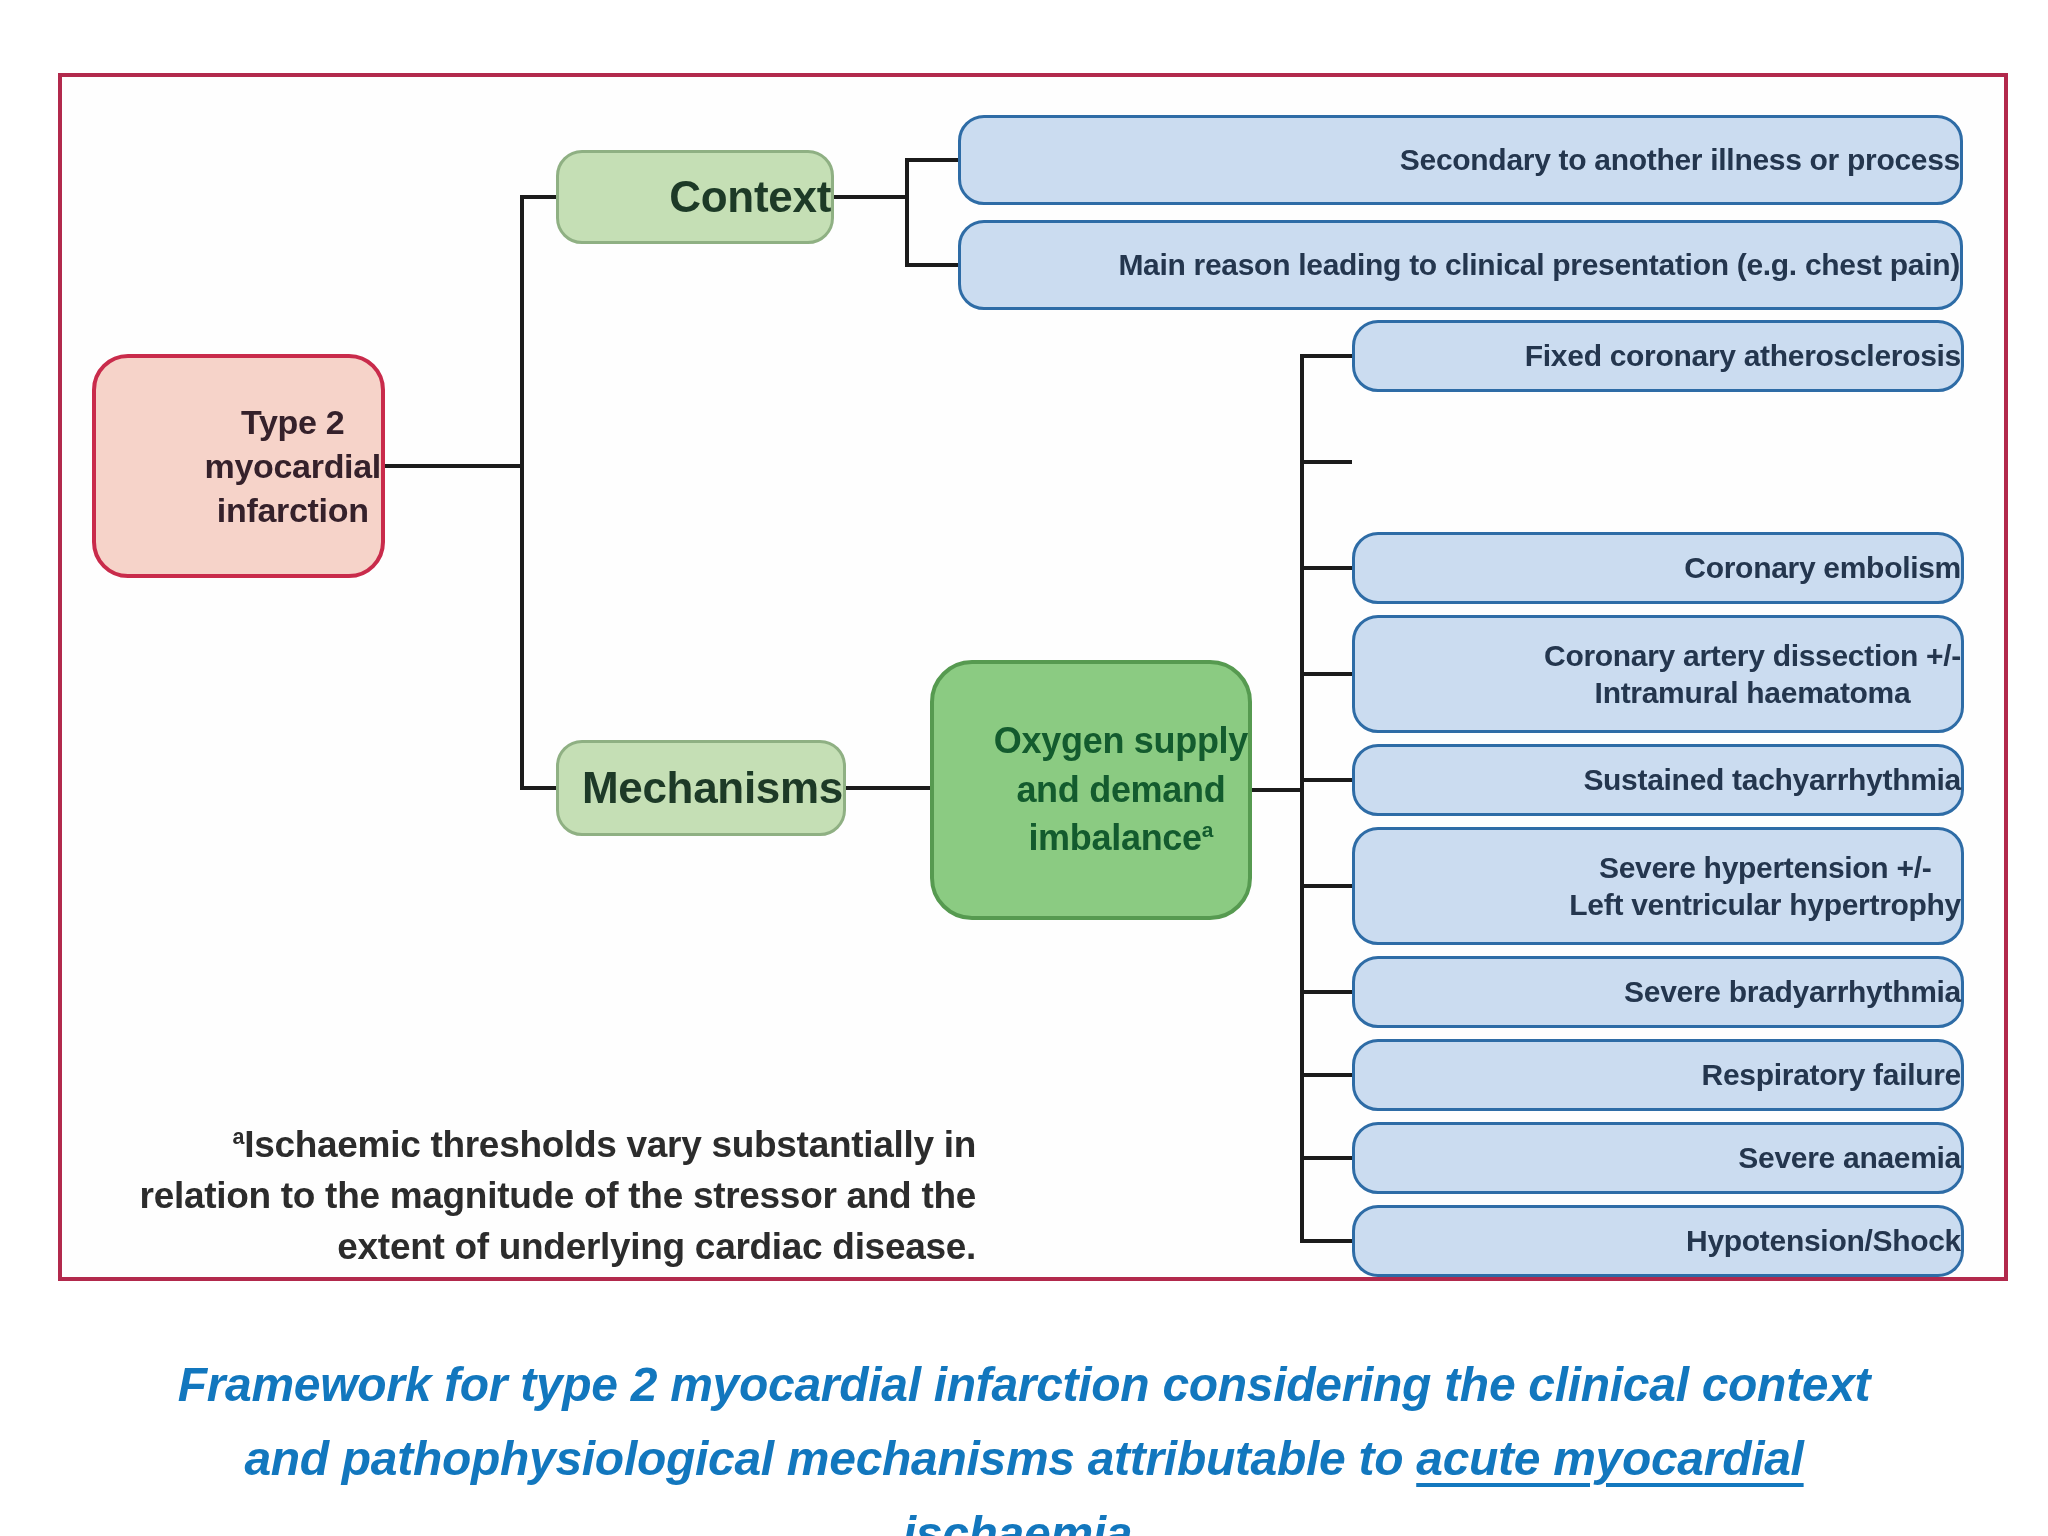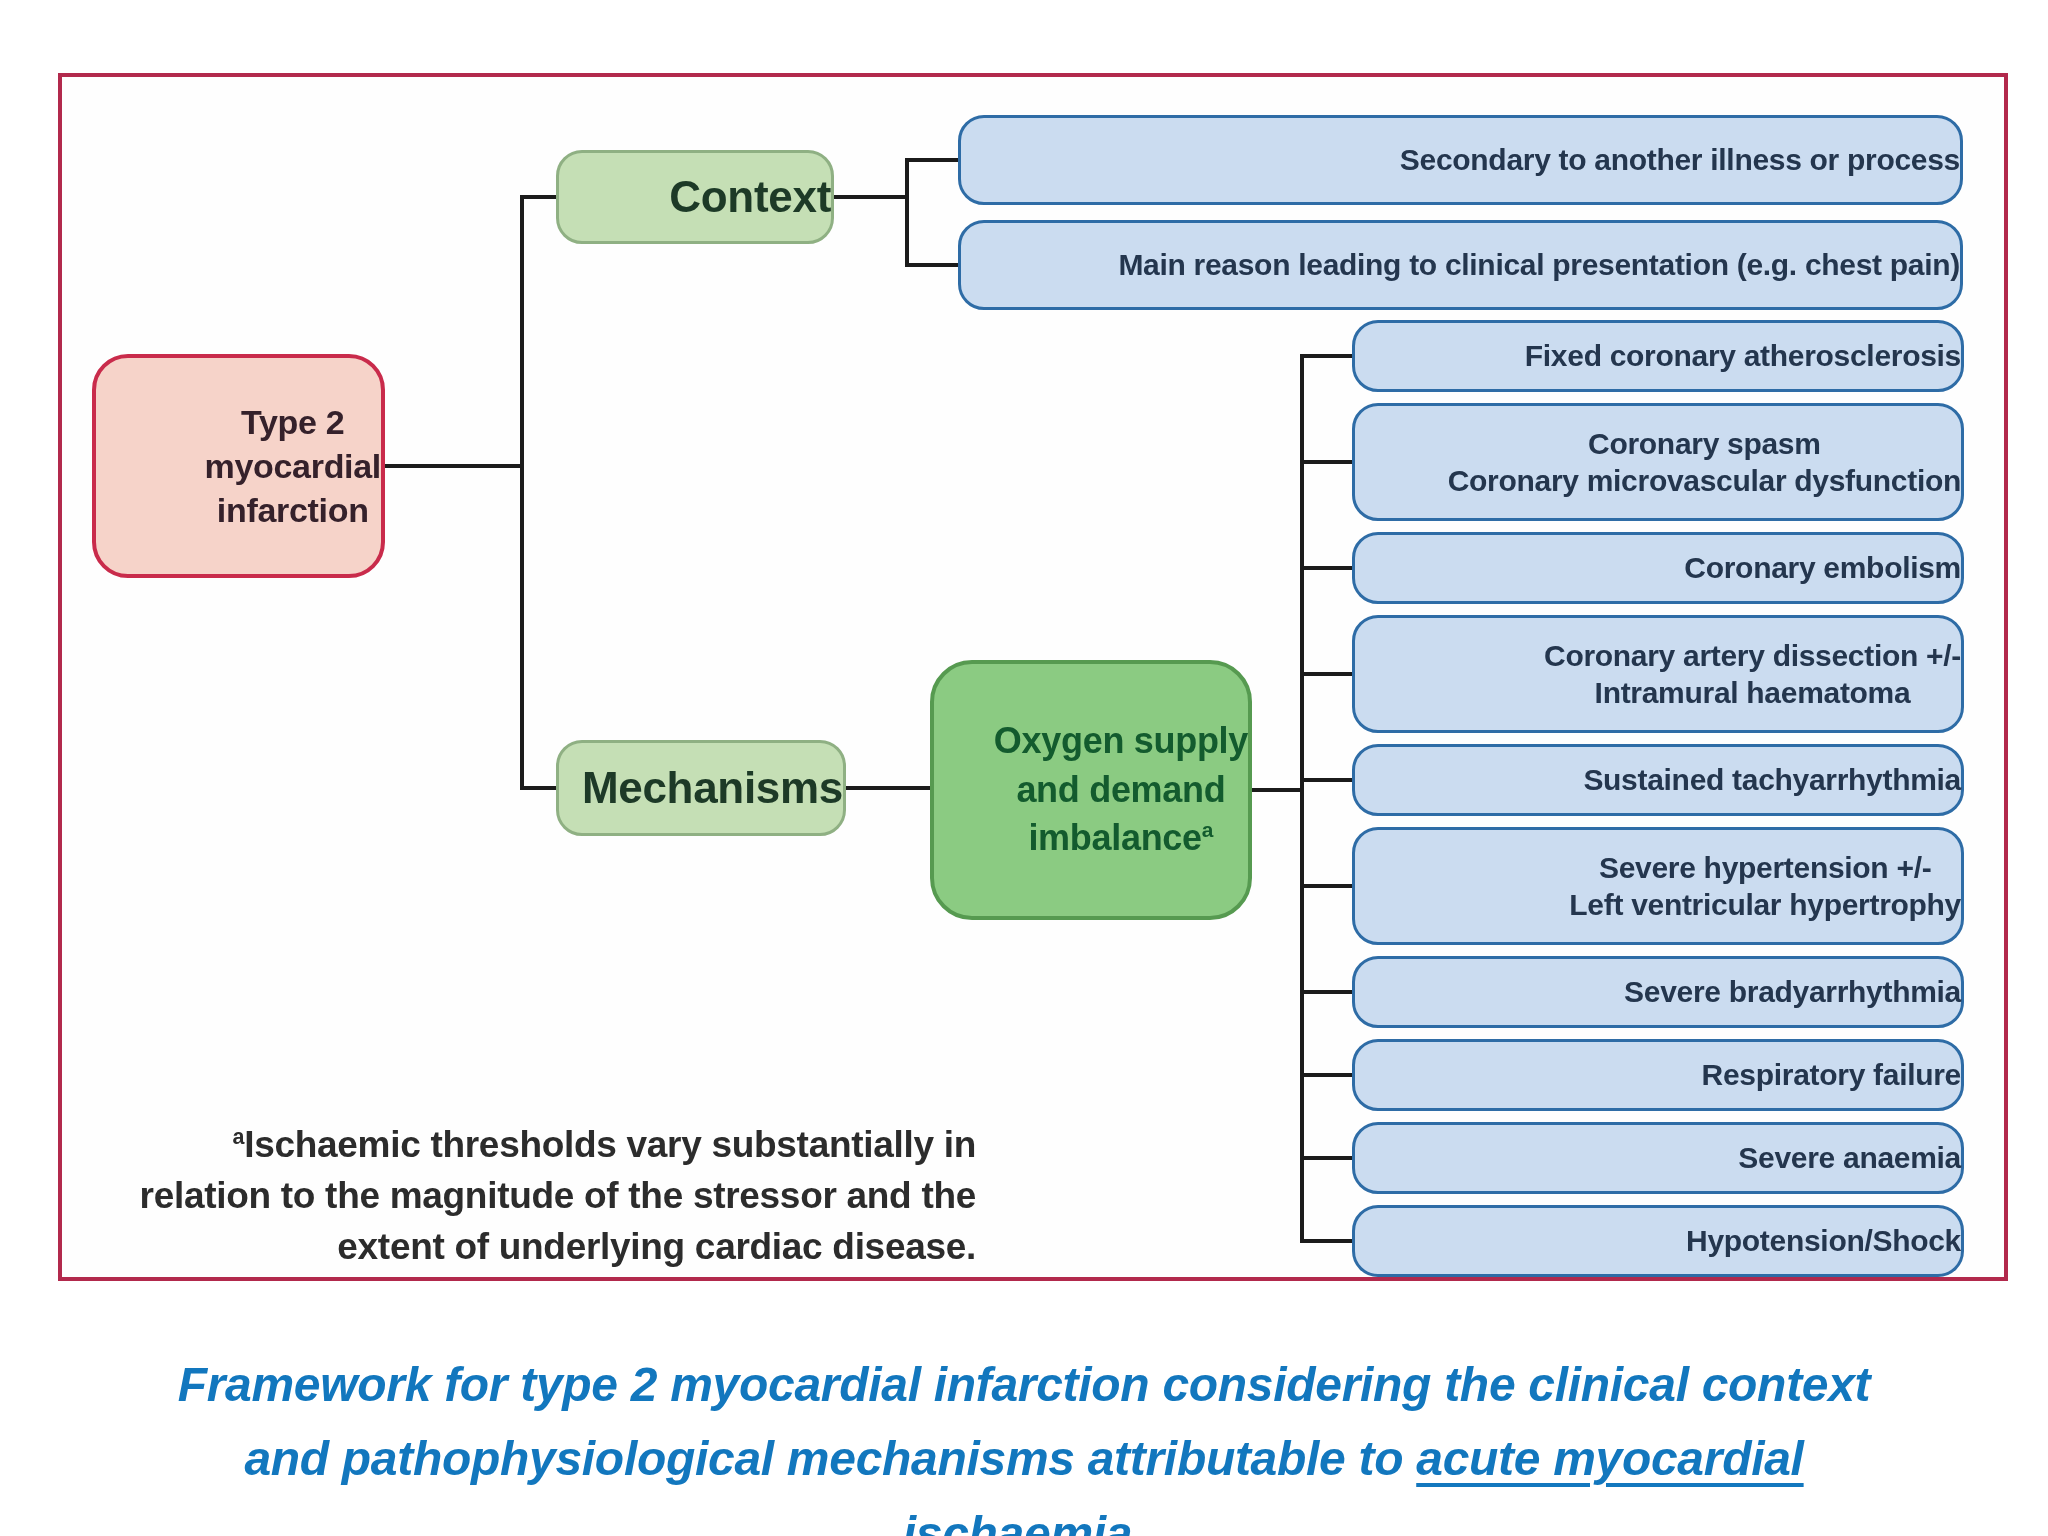--- a/index.html
+++ b/index.html
@@ -121,24 +121,20 @@
 
   <div class="node hub-node">
       <span><span class="lbl">Oxygen supply
 and demand
 imbalance</span><sup>a</sup></span>
     </div>
 
   <div class="node leaf r-leaf rl-0">
       <span class="lbl">Fixed coronary atherosclerosis</span>
     </div>
-  <div class="node leaf r-leaf rl-1">
-      <span class="lbl">Coronary spasm
-Coronary microvascular dysfunction</span>
-    </div>
   <div class="node leaf r-leaf rl-2">
       <span class="lbl">Coronary embolism</span>
     </div>
   <div class="node leaf r-leaf rl-3">
       <span class="lbl">Coronary artery dissection +/-
 Intramural haematoma</span>
     </div>
   <div class="node leaf r-leaf rl-4">
       <span class="lbl">Sustained tachyarrhythmia</span>
     </div>

